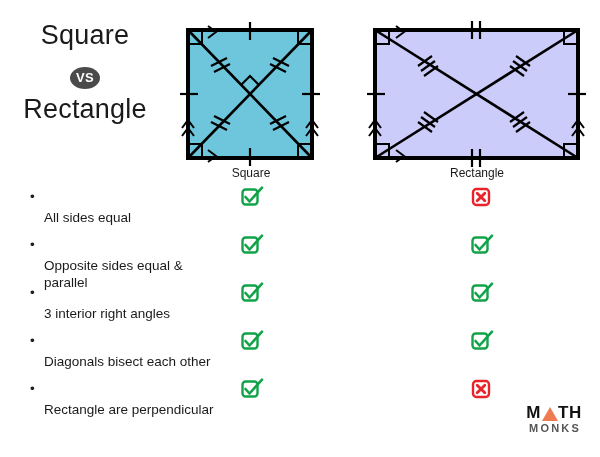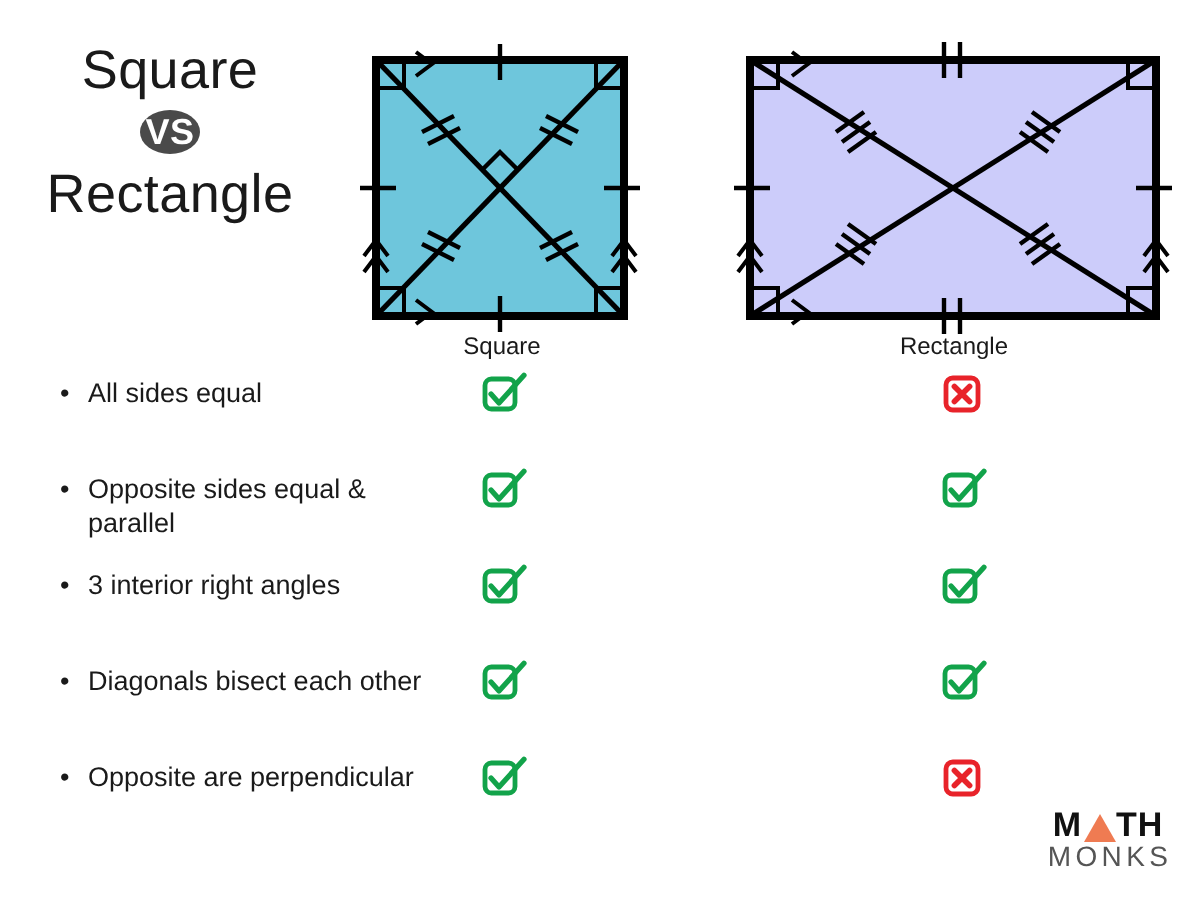--- a/index.html
+++ b/index.html
@@ -30,25 +30,25 @@
     letter-spacing: 0.2px;
     color: #1a1a1a;
     line-height: 34px;
   }
   #vs-badge {
     width: 30px;
     height: 22px;
     border-radius: 50%;
     background: #4a4a4a;
     color: #ffffff;
-    font-size: 18px;
+    font-size: 13px;
     font-weight: 700;
     line-height: 22px;
     text-align: center;
-    margin: 3px auto 3px auto;
+    margin: 15px auto 3px auto;
     letter-spacing: 0.3px;
   }
 
   
   #figures {
     position: absolute;
     left: 0;
     top: 0;
     width: 600px;
     height: 190px;
@@ -84,20 +84,21 @@
   }
   .prop-text .bullet {
     position: absolute;
     left: 0px;
     top: 0px;
     font-size: 13.5px;
   }
   .prop-text .ptxt {
     display: block;
     margin-left: 14px;
+    margin-top: 21px;
   }
   .mark {
     position: absolute;
     top: -3px;
     width: 24px;
     height: 24px;
   }
   .mark.col-square { left: 240px; }
   .mark.col-rect { left: 470px; }
 
@@ -121,22 +122,22 @@
   }
   #logo-tri {
     width: 0;
     height: 0;
     border-left: 8px solid transparent;
     border-right: 8px solid transparent;
     border-bottom: 14px solid #ef7b52;
     margin: 0 0.5px 1px 0.5px;
   }
   #logo-monks {
-    font-size: 14px;
-    font-weight: 400;
+    font-size: 11px;
+    font-weight: 700;
     letter-spacing: 2.2px;
     color: #555555;
     line-height: 12px;
     margin-left: 2px;
   }
 </style>
 </head>
 <body>
 
 <div id="title-block">
@@ -324,21 +325,21 @@
       <svg viewBox="0 0 24 24" width="24" height="24">
         <rect x="2.5" y="4.5" width="15" height="15" rx="3.2" ry="3.2" fill="none" stroke="#12A34A" stroke-width="2.4"></rect>
         <path d="M5.5,12 L9.5,16.5 L22,2.6" fill="none" stroke="#12A34A" stroke-width="2.6" stroke-linecap="round" stroke-linejoin="round"></path>
       </svg>
     </span>
   </div>
 
   <div class="prop-row">
     <div class="prop-text">
       <span class="bullet">•</span>
-      <span class="ptxt">Opposite are perpendicular</span>
+      <span class="ptxt">Rectangle are perpendicular</span>
     </div>
     <span class="mark col-square">
       <svg viewBox="0 0 24 24" width="24" height="24">
         <rect x="2.5" y="4.5" width="15" height="15" rx="3.2" ry="3.2" fill="none" stroke="#12A34A" stroke-width="2.4"></rect>
         <path d="M5.5,12 L9.5,16.5 L22,2.6" fill="none" stroke="#12A34A" stroke-width="2.6" stroke-linecap="round" stroke-linejoin="round"></path>
       </svg>
     </span>
     <span class="mark col-rect">
       <svg viewBox="0 0 24 24" width="24" height="24">
         <rect x="3" y="4" width="16" height="16" rx="3.4" ry="3.4" fill="none" stroke="#E8232A" stroke-width="2.4"></rect>

